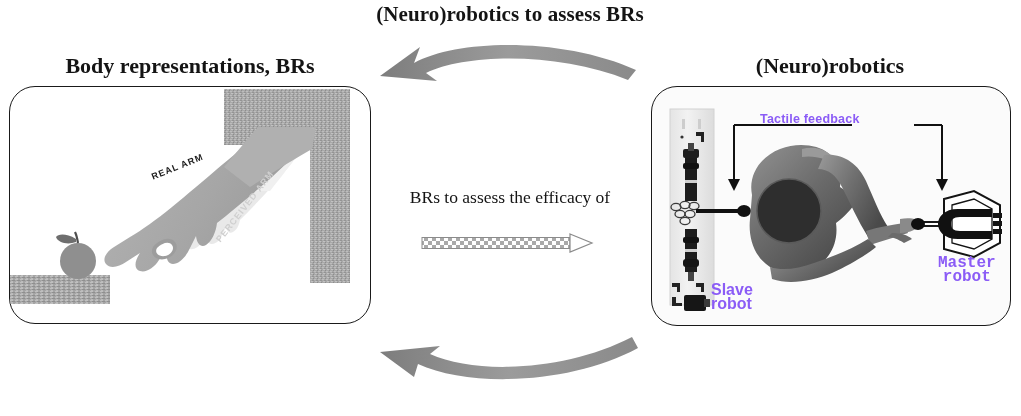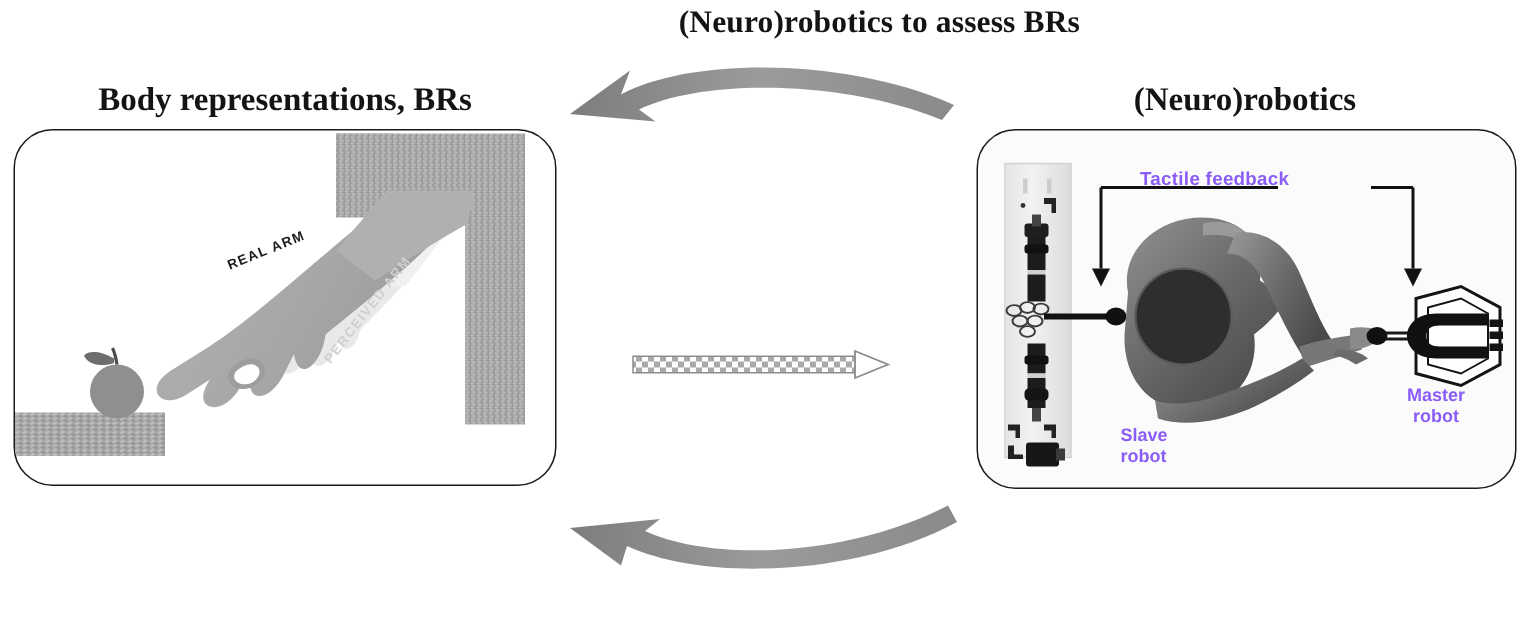--- a/index.html
+++ b/index.html
@@ -16,21 +16,21 @@
     height: 416px;
     background: #ffffff;
     overflow: hidden;
   }
 
   
   .cycle-caption {
     position: absolute;
     width: 420px;
     left: 300px;
-    text-align: right;
+    text-align: center;
     font-family: "Liberation Serif", serif;
     font-weight: bold;
     font-size: 21px;
     color: #141414;
     letter-spacing: 0.1px;
     white-space: nowrap;
   }
   #caption-top    { top: 2px; }
   #caption-bottom { top: 383px; }
 
@@ -103,29 +103,29 @@
     color: #8b5cf6;
     white-space: nowrap;
   }
   #label-tactile {
     left: 760px; top: 112px;
     font-size: 12.5px;
     letter-spacing: 0.2px;
   }
   #label-slave {
     left: 711px; top: 283px;
-    font-size: 12px;
+    font-size: 16px;
     line-height: 14px;
-    margin-left: 36px;
   }
   #label-master {
     left: 938px; top: 256px;
-    font-size: 12px;
+    font-size: 16px;
     line-height: 14px;
     text-align: center;
+    font-family: Liberation Mono, monospace;
   }
   .lbl-arm {
     position: absolute;
     font-family: "Liberation Sans", sans-serif;
     font-weight: bold;
     font-size: 9px;
     letter-spacing: 1px;
     white-space: nowrap;
   }
   #label-real-arm {
@@ -254,20 +254,21 @@
         <path d="M 66,152 C 56,146 48,147 46,150 C 48,156 58,158 66,155 Z" fill="#6e6e6e"></path>
       </g>
     </svg>
   </div>
 
   <div class="lbl-arm" id="label-real-arm">REAL ARM</div>
 
   <div class="lbl-arm" id="label-perceived-arm">PERCEIVED ARM</div>
 
   <div id="middle-text">
+    <div>BRs to assess the efficacy of</div>
   </div>
 
   <svg id="middle-arrow" viewBox="0 0 180 20">
     <defs>
       <pattern id="hatchArr" width="8" height="8" patternUnits="userSpaceOnUse">
         <rect width="8" height="8" fill="#ffffff"></rect>
         <rect x="0" y="0" width="4" height="4" fill="#a9a9a9"></rect>
         <rect x="4" y="4" width="4" height="4" fill="#a9a9a9"></rect>
       </pattern>
     </defs>

